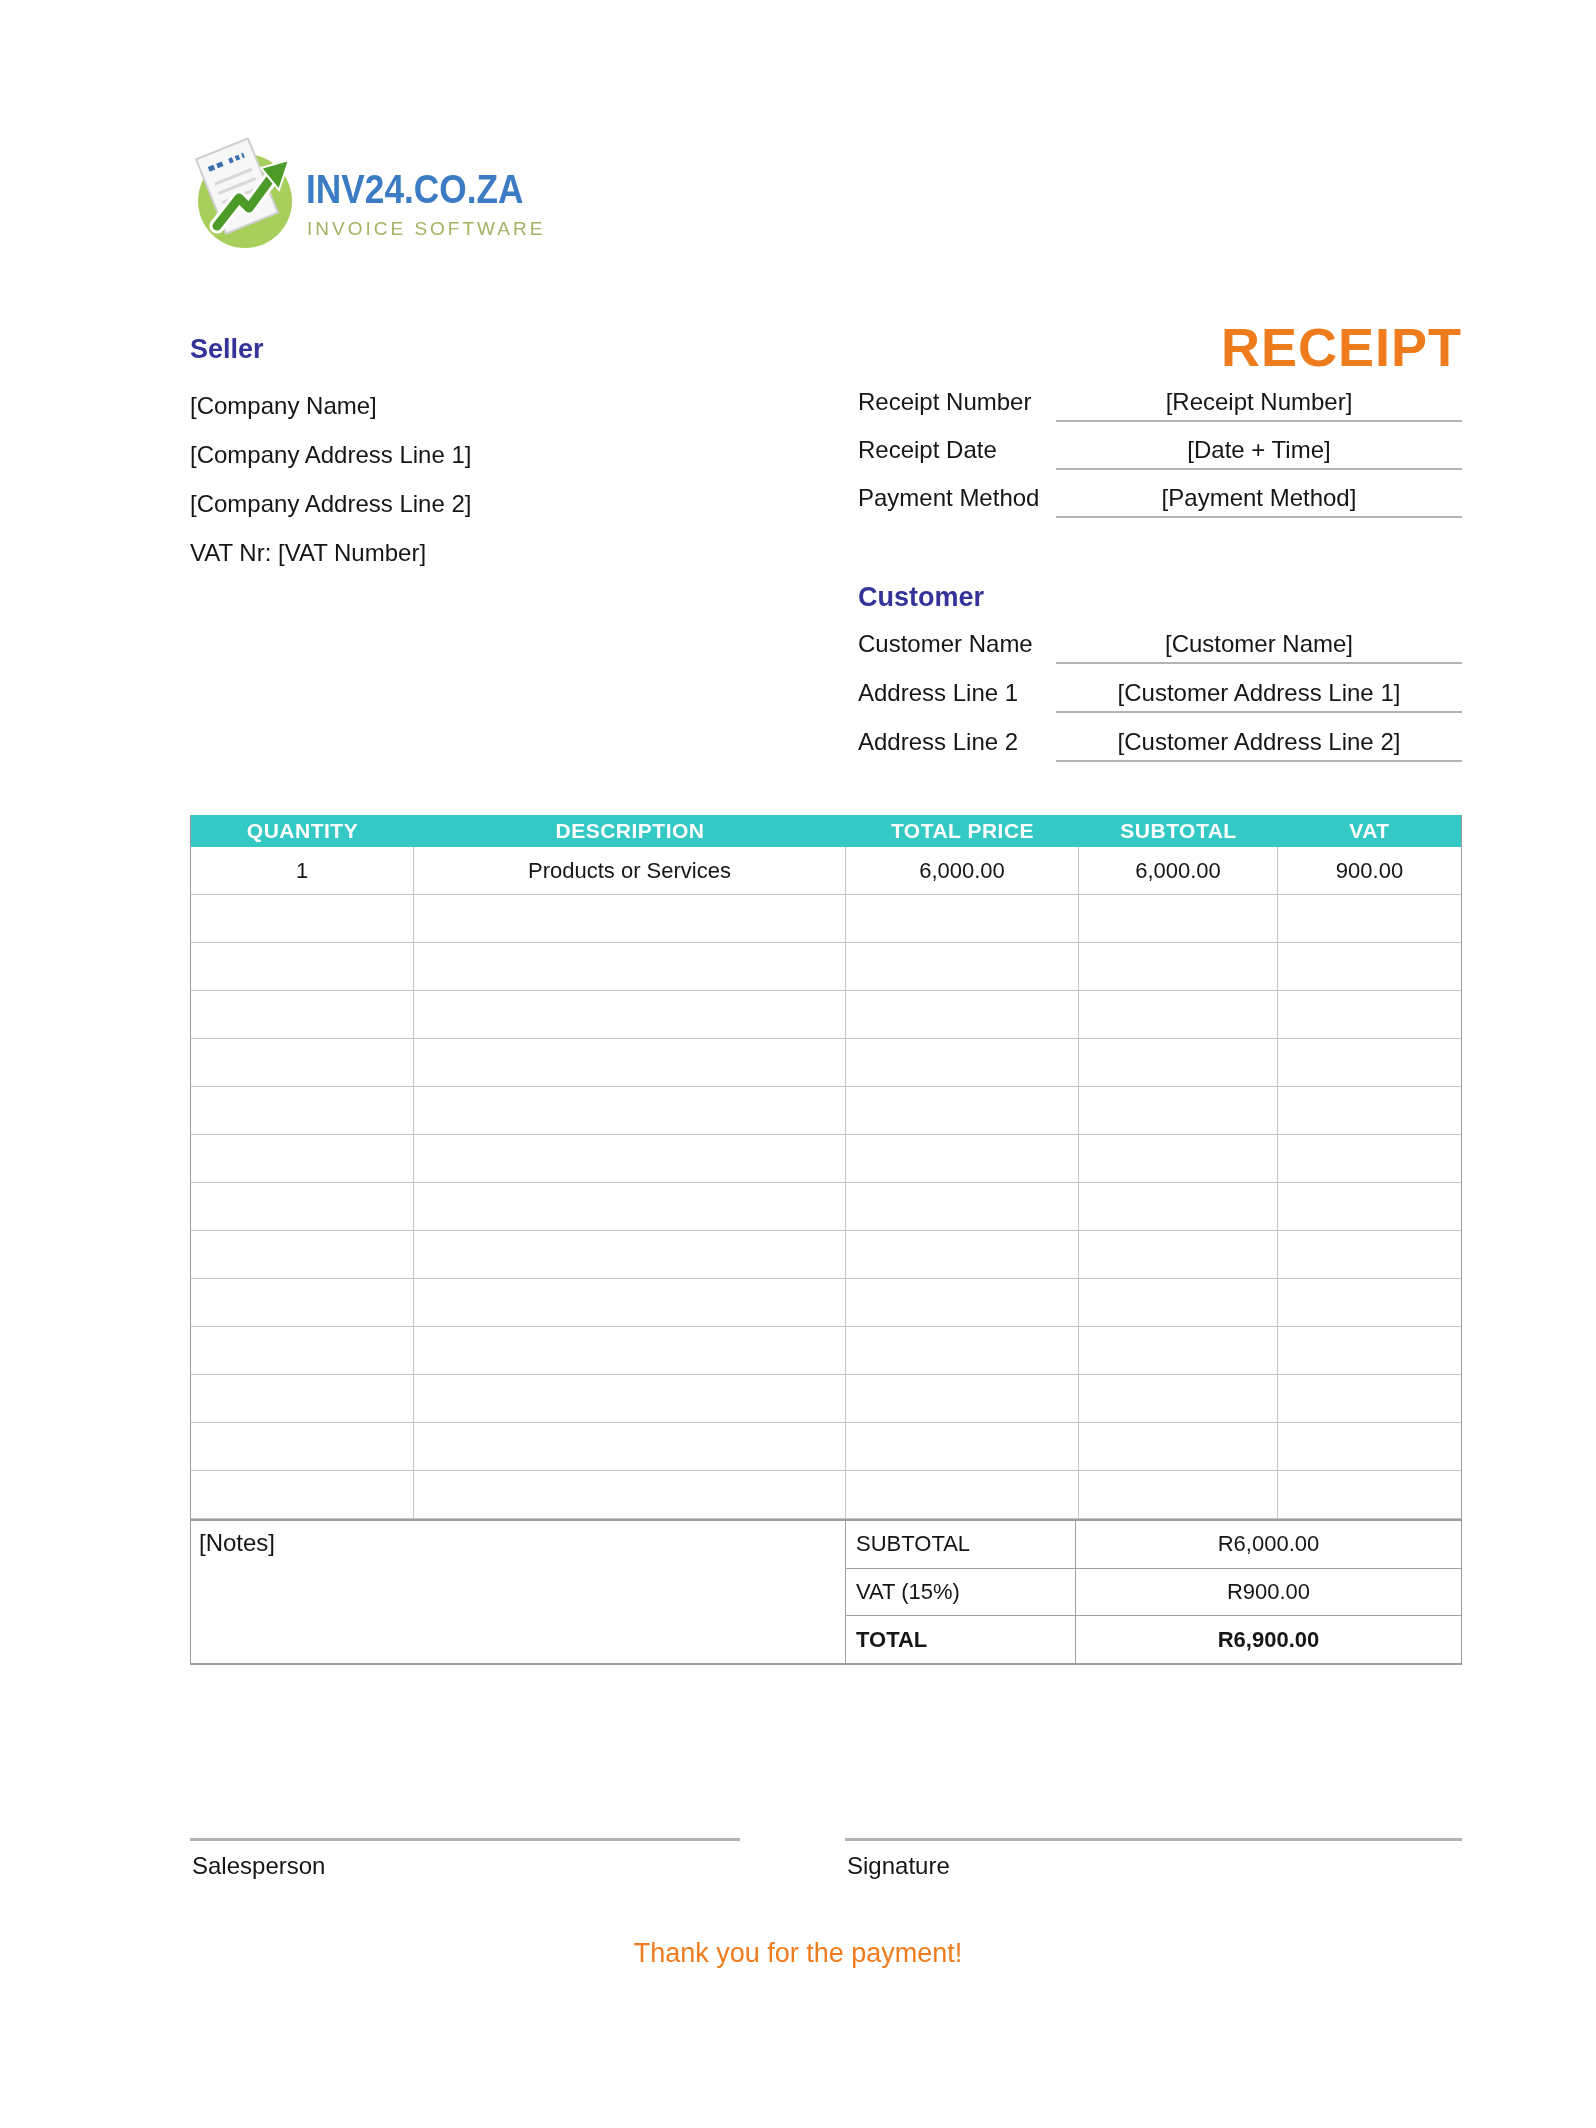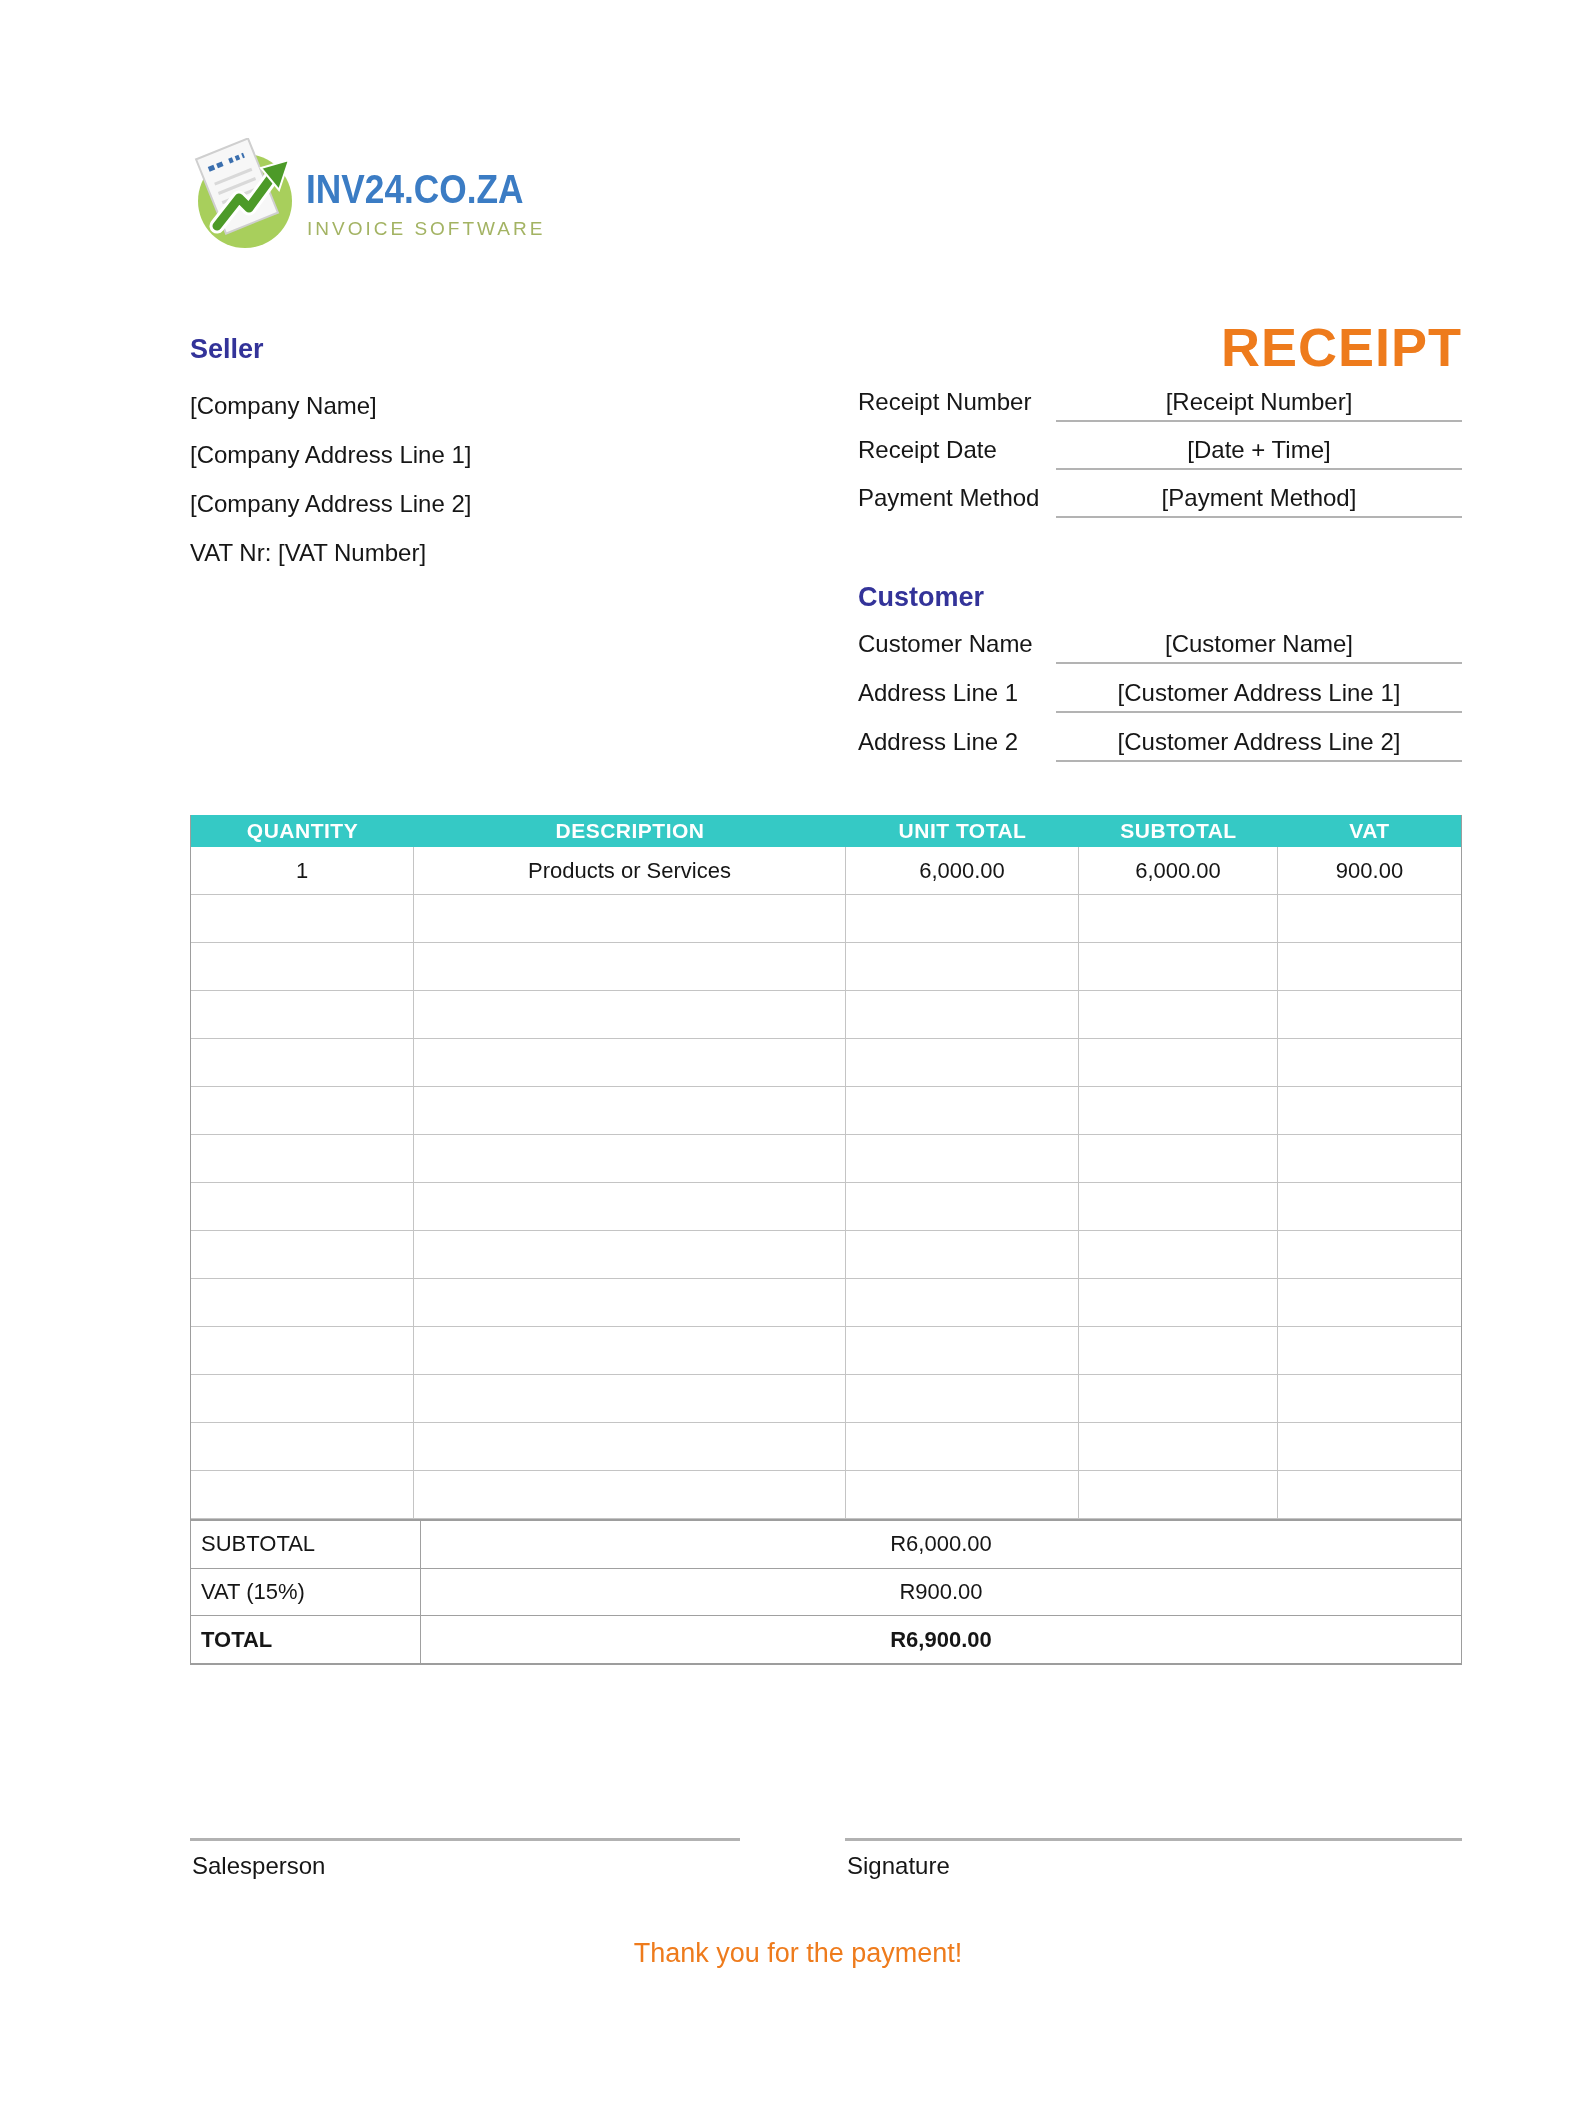--- a/index.html
+++ b/index.html
@@ -165,21 +165,21 @@
   <div class="abs field-rule" style="top:711px;"></div>
 
   <div class="abs field-label" style="top:728px;">Address Line 2</div>
   <div class="abs field-value" style="top:728px;">[Customer Address Line 2]</div>
   <div class="abs field-rule" style="top:760px;"></div>
 
   <div class="abs table-wrap">
     <div class="thead">
       <div class="thcell col-0">QUANTITY</div>
       <div class="thcell col-1">DESCRIPTION</div>
-      <div class="thcell col-2">UNIT TOTAL</div>
+      <div class="thcell col-2">TOTAL PRICE</div>
       <div class="thcell col-3">SUBTOTAL</div>
       <div class="thcell col-4">VAT</div>
     </div>
 
     <div class="trow">
       <div class="tcell col-0">1</div>
       <div class="tcell col-1">Products or Services</div>
       <div class="tcell col-2">6,000.00</div>
       <div class="tcell col-3">6,000.00</div>
       <div class="tcell col-4 last">900.00</div>
@@ -273,20 +273,21 @@
         <div class="trow">
           <div class="tcell col-0"></div>
           <div class="tcell col-1"></div>
           <div class="tcell col-2"></div>
           <div class="tcell col-3"></div>
           <div class="tcell col-4 last"></div>
         </div>
       </div>
 
     <div class="bottom-block">
+      <div class="notes-cell">[Notes]</div>
       <div class="summary-col">
         <div class="summary-row">
           <div class="summary-label">SUBTOTAL</div>
           <div class="summary-value">R6,000.00</div>
         </div>
         <div class="summary-row">
           <div class="summary-label">VAT (15%)</div>
           <div class="summary-value">R900.00</div>
         </div>
         <div class="summary-row last">

